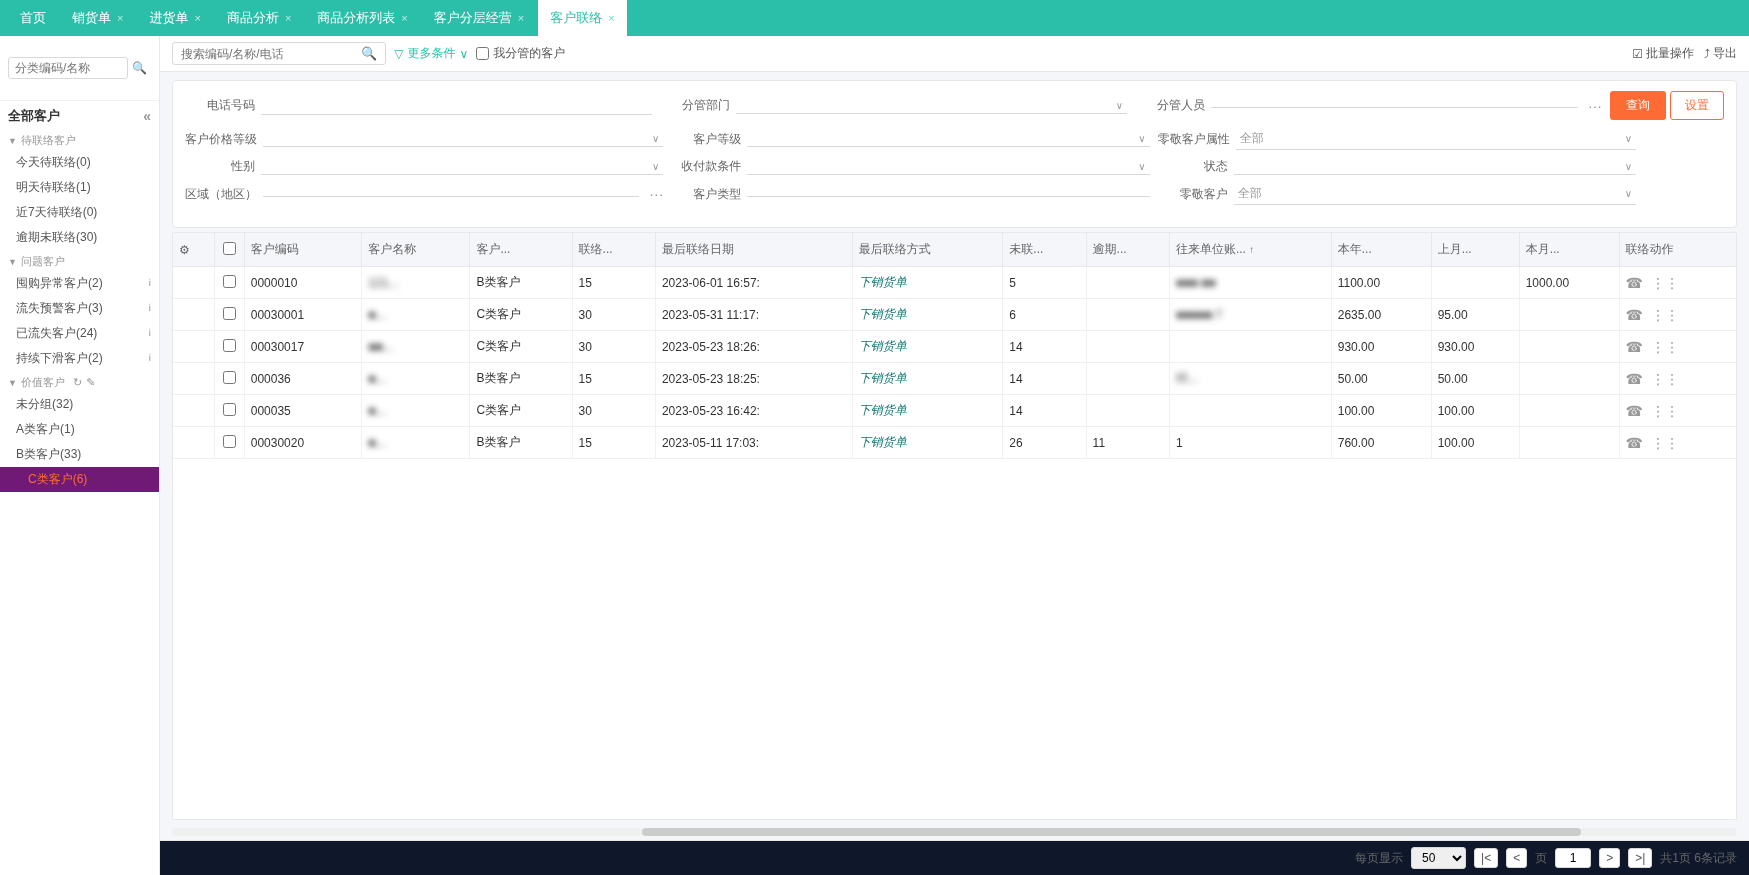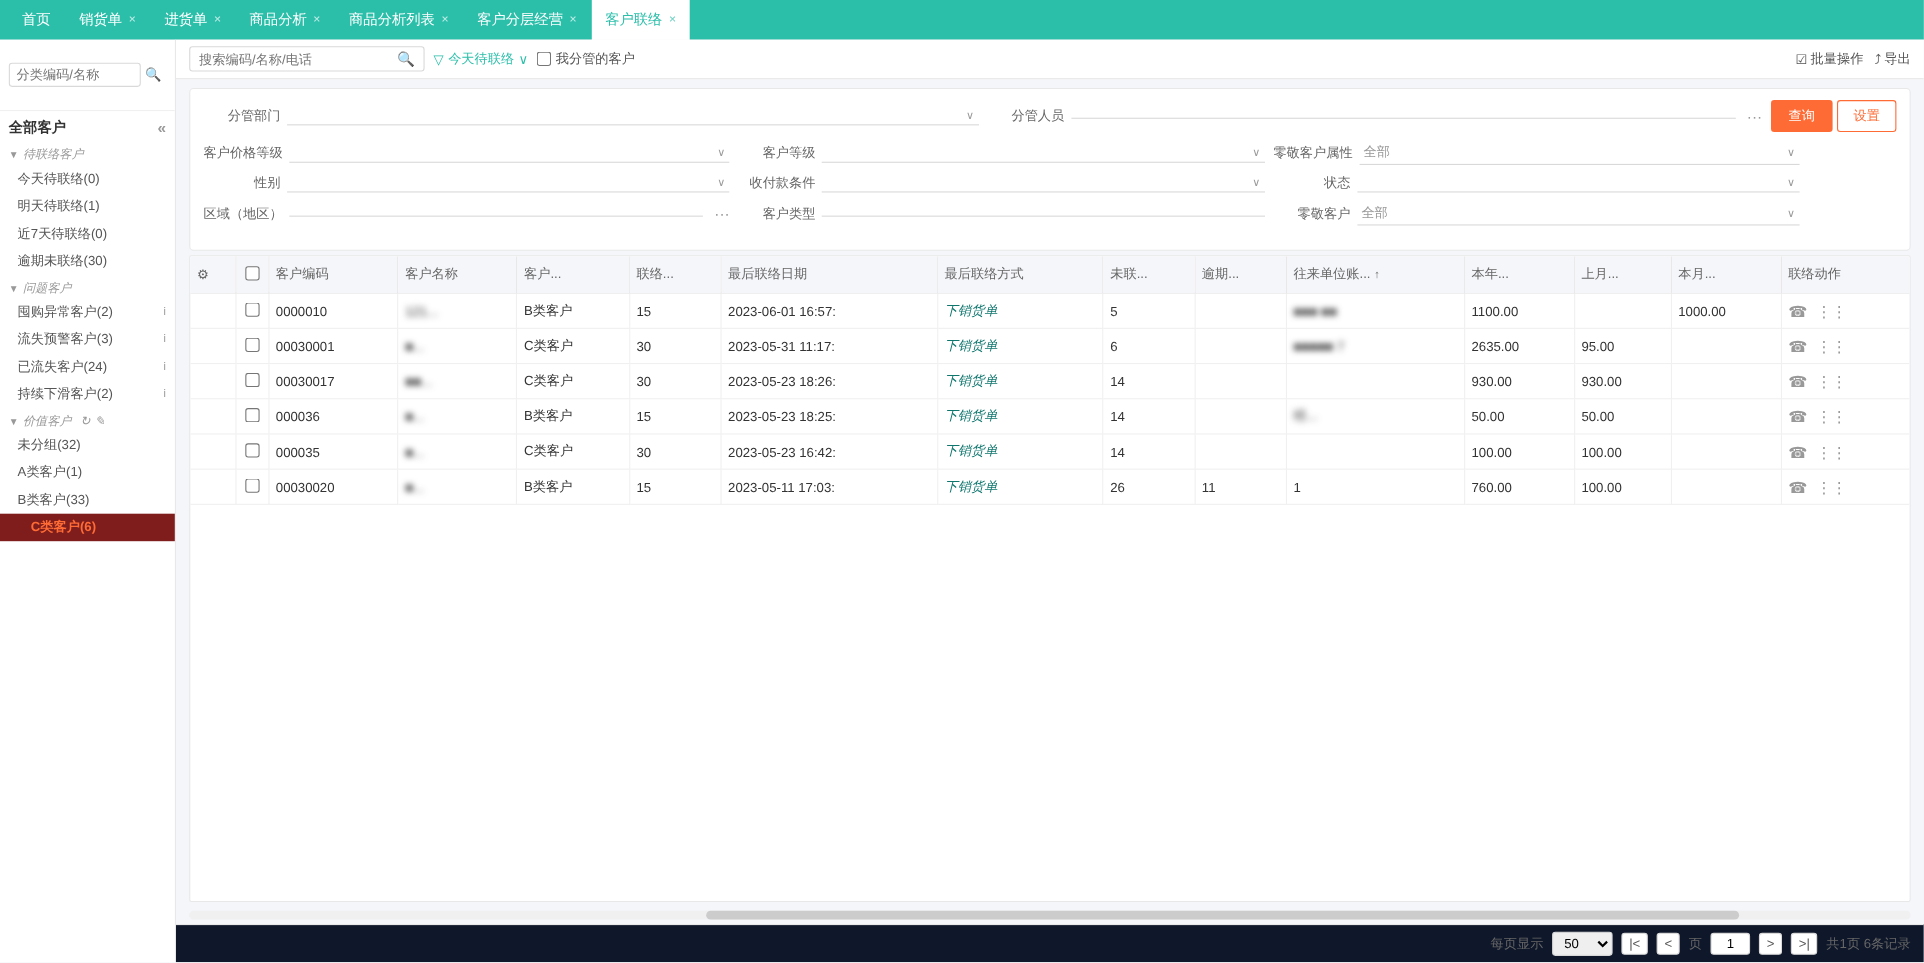--- a/index.html
+++ b/index.html
@@ -72,34 +72,33 @@
     }
     .sidebar-group-header .collapse-btn { color: #999; font-size: 14px; }
 
     .sidebar-section-label {
       padding: 4px 8px 2px;
       color: #999;
       font-size: 11px;
       display: flex;
       align-items: center;
       gap: 4px;
-      font-style: italic;
     }
     .sidebar-section-label::before { content: '▼'; font-size: 9px; }
 
     .sidebar-item {
       padding: 4px 8px 4px 16px;
       cursor: pointer;
       color: #555;
       font-size: 12px;
       display: flex;
       align-items: flex-start;
       justify-content: space-between;
     }
-    .sidebar-item.active { background: #7f1d1d; color: #ff6b35; font-weight: bold; padding-left: 28px; }
+    .sidebar-item.active { background: #701a75; color: #ff6b35; font-weight: normal; padding-left: 28px; }
     .sidebar-item .item-icon { margin-left: 4px; color: #999; font-size: 10px; }
 
     
     .content-area {
       flex: 1;
       display: flex;
       flex-direction: column;
       overflow: hidden;
       background: #f5f6fa;
     }
@@ -436,21 +435,21 @@
 
   <div class="content-area">
 
     <div class="toolbar">
       <div class="search-box">
         <input type="text" placeholder="搜索编码/名称/电话" style="">
         <span class="s-icon">🔍</span>
       </div>
       <div class="filter-btn">
         <span>▽</span>
-        <span>今天待联络</span>
+        <span>更多条件</span>
         <span>∨</span>
       </div>
       <label class="checkbox-label">
         <input type="checkbox" style="">
         <span>我分管的客户</span>
       </label>
       <div class="toolbar-right">
         <span>
           <span>☑</span>
           <span>批量操作</span>
@@ -458,20 +457,24 @@
         <span>
           <span>⤴</span>
           <span>导出</span>
         </span>
       </div>
     </div>
 
     <div class="filter-panel">
 
       <div class="filter-row">
+        <div class="filter-field">
+          <span class="filter-label">电话号码</span>
+          <input class="filter-input" type="text" style="">
+        </div>
         <div class="filter-field">
           <span class="filter-label">分管部门</span>
           <div class="filter-select-wrap">
             <span></span>
             <span class="arrow">∨</span>
           </div>
         </div>
         <div class="filter-field">
           <span class="filter-label">分管人员</span>
           <div class="filter-select-wrap" style="flex:1;">

